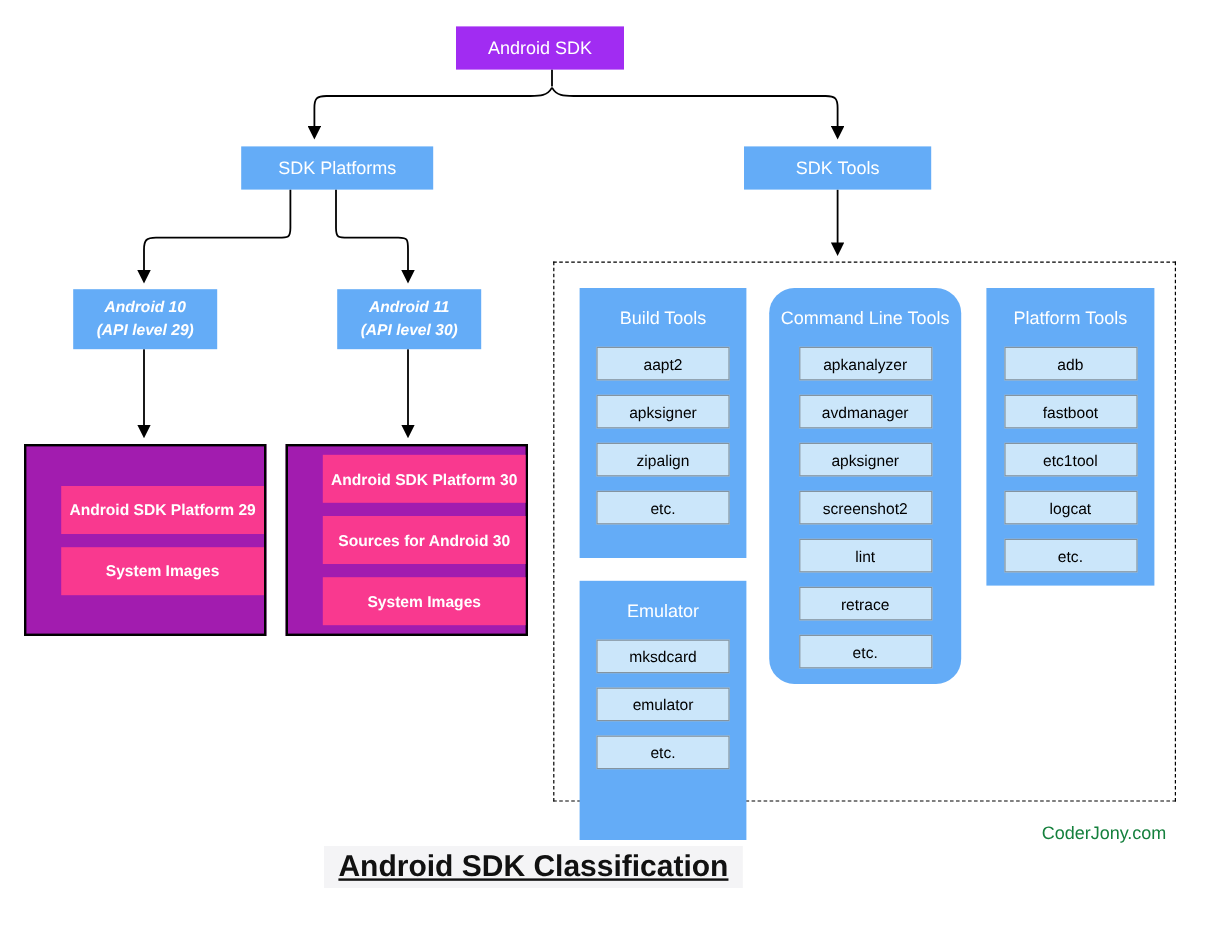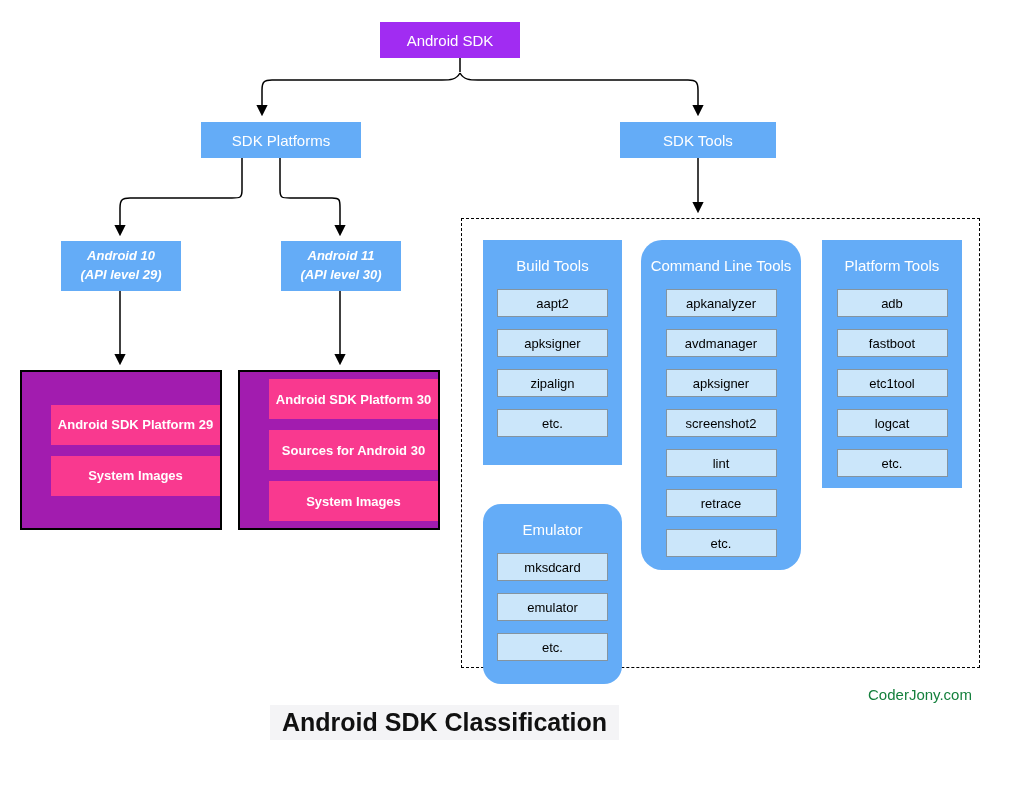--- a/index.html
+++ b/index.html
@@ -26,21 +26,21 @@
              color:#000;font-size:13px;display:flex;align-items:center;justify-content:center;
              margin-bottom:12px;flex:0 0 auto;}
   .tool-item:last-child{margin-bottom:4px;}
 
   .dashedbox{position:absolute;left:461px;top:218px;width:519px;height:450px;
              border:1.5px dashed #000;box-sizing:border-box;}
 
   .watermark{position:absolute;left:830px;top:686px;width:180px;text-align:center;
              font-size:15px;color:#15803d;}
   .diagram-title{position:absolute;left:270px;top:705px;font-size:25px;font-weight:bold;color:#111;
-                 background:#f4f4f6;padding:3px 12px;white-space:nowrap;}
+                 background:#f4f4f6;padding:3px 12px;white-space:nowrap;text-decoration:underline;}
 </style>
 </head>
 <body>
 
 <div id="canvas">
 
   <svg class="connectors" viewBox="0 0 1021 791">
     <defs>
       <marker id="arrow" viewBox="0 0 10 10" refX="8" refY="5" markerWidth="7.5" markerHeight="7.5" orient="auto-start-reverse">
         <path d="M0,0 L10,5 L0,10 z" fill="#000"></path>
@@ -90,21 +90,21 @@
   <div class="dashedbox"></div>
 
   <div class="panel" style="left:483px;top:240px;width:139px;height:225px;">
     <div class="panel-title">Build Tools</div>
     <div class="tool-item">aapt2</div>
     <div class="tool-item">apksigner</div>
     <div class="tool-item">zipalign</div>
     <div class="tool-item">etc.</div>
   </div>
 
-  <div class="panel" style="left:483px;top:504px;width:139px;height:180px;border-radius:18px;">
+  <div class="panel" style="left:483px;top:484px;width:139px;height:216px;">
     <div class="panel-title">Emulator</div>
     <div class="tool-item">mksdcard</div>
     <div class="tool-item">emulator</div>
     <div class="tool-item">etc.</div>
   </div>
 
   <div class="panel" style="left:641px;top:240px;width:160px;height:330px;border-radius:21px;">
     <div class="panel-title">Command Line Tools</div>
     <div class="tool-item">apkanalyzer</div>
     <div class="tool-item">avdmanager</div>

